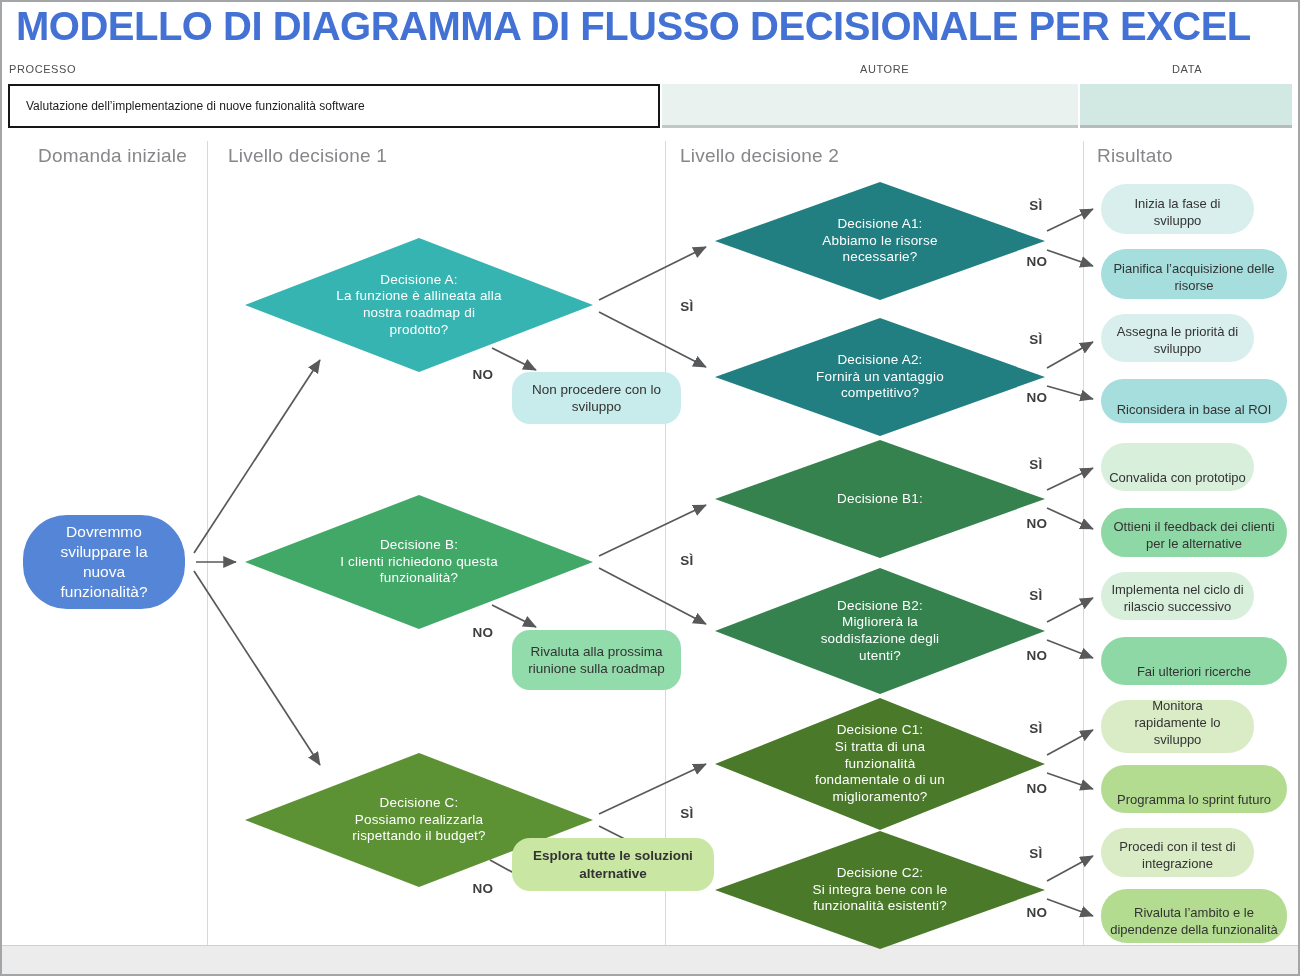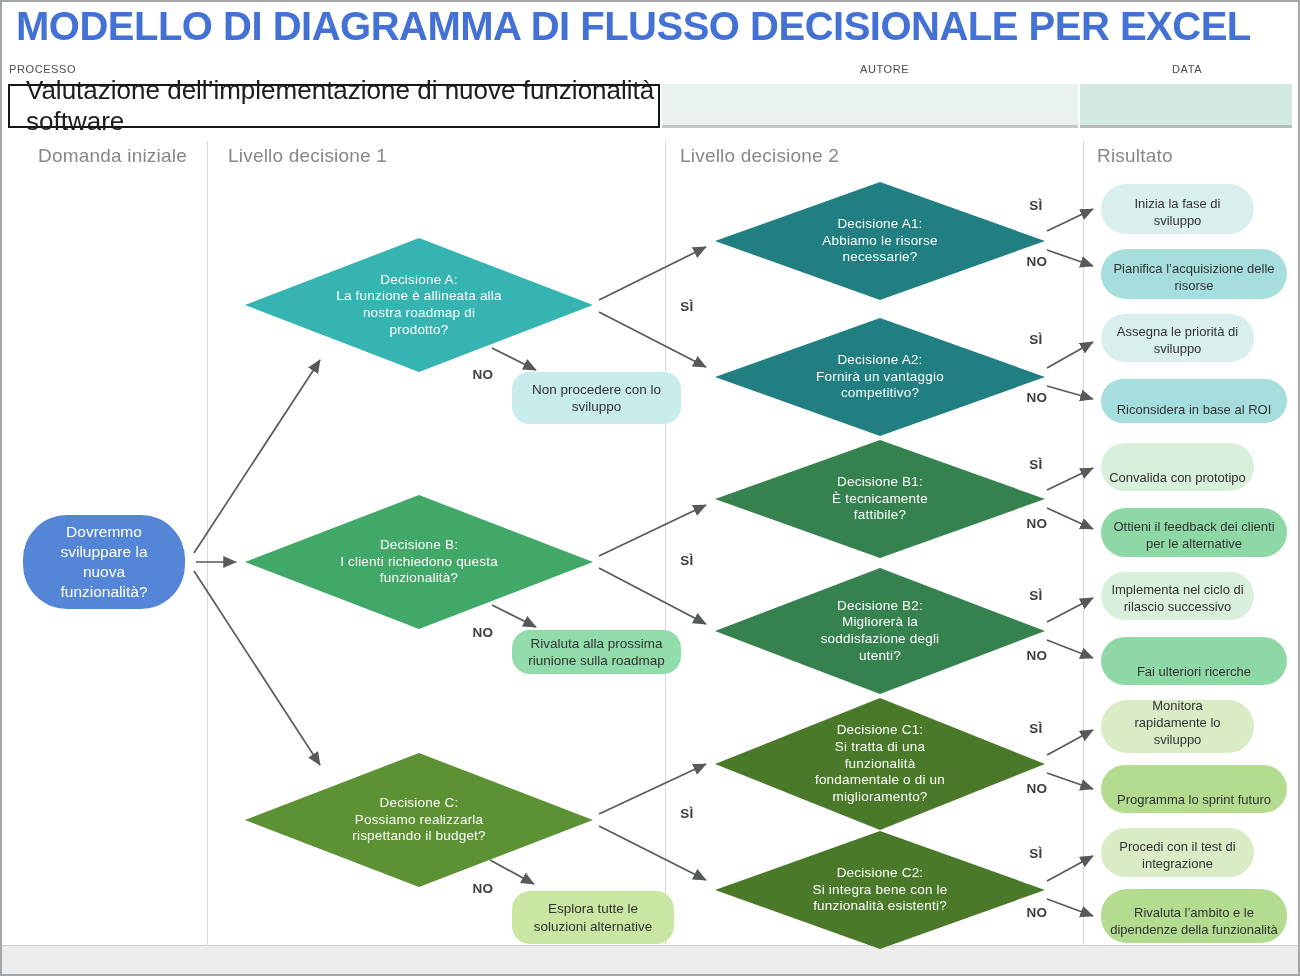--- a/index.html
+++ b/index.html
@@ -10,21 +10,21 @@
   .frame{position:absolute;left:0;top:0;width:1300px;height:976px;
     border:2px solid #a3a6a8;box-sizing:border-box;pointer-events:none;z-index:50;}
   .title{position:absolute;left:16px;top:4px;font-size:40px;font-weight:bold;
     letter-spacing:-0.5px;white-space:nowrap;}
   .meta-label{position:absolute;top:63px;font-size:11px;color:#4d4d4d;letter-spacing:0.6px;}
   .lbl-processo{left:9px;}
   .lbl-autore{left:860px;}
   .lbl-data{left:1172px;}
   .cell{position:absolute;top:84px;height:44px;box-sizing:border-box;}
   .cell-process{left:8px;width:652px;background:#ffffff;border:2px solid #161616;
-    display:flex;align-items:center;padding-left:16px;font-size:26px;color:#1d1d1d;}
+    display:flex;align-items:center;padding-left:16px;font-size:12px;color:#1d1d1d;}
   .cell-author{left:662px;width:416px;border-bottom:3px solid #c2c6c5;}
   .cell-date{left:1080px;width:212px;border-bottom:3px solid #b7bcbb;}
   .col-header{position:absolute;top:145px;font-size:19px;color:#85878a;letter-spacing:0.2px;}
   .ch-0{left:18px;margin-left:20px;} .ch-1{left:228px;} .ch-2{left:680px;} .ch-3{left:1097px;}
   .vdiv{position:absolute;top:141px;height:804px;width:1px;background:#d8d8d8;}
   .vd-1{left:207px;} .vd-2{left:665px;} .vd-3{left:1083px;}
   .bottom-strip{position:absolute;left:2px;top:945px;width:1296px;height:29px;
     background:#ececec;border-top:1px solid #cfcfcf;}
   svg.arrows{position:absolute;left:0;top:0;z-index:5;pointer-events:none;}
   .node{position:absolute;display:flex;flex-direction:column;align-items:center;
@@ -39,23 +39,23 @@
   .dm-c {left:245px;top:753px;width:348px;height:134px;}
   .dm-a1{left:715px;top:182px;width:330px;height:118px;}
   .dm-a2{left:715px;top:318px;width:330px;height:118px;}
   .dm-b1{left:715px;top:440px;width:330px;height:118px;}
   .dm-b2{left:715px;top:568px;width:330px;height:126px;}
   .dm-c1{left:715px;top:698px;width:330px;height:132px;}
   .dm-c2{left:715px;top:831px;width:330px;height:118px;}
   .l1 .d-q{width:168px;}
   .l2 .d-q{width:152px;}
   .side-box{border-radius:18px;font-size:13.5px;line-height:1.28;color:#333333;padding:4px 8px;}
-  .sb-a{left:512px;top:372px;width:169px;height:52px;border-radius:17px;}
-  .sb-b{left:512px;top:630px;width:169px;height:44px;}
-  .sb-c{left:512px;top:891px;width:162px;height:53px;}
+  .sb-a{left:512px;top:372px;width:169px;height:52px;}
+  .sb-b{left:512px;top:630px;width:169px;height:60px;}
+  .sb-c{left:512px;top:838px;width:202px;height:53px;font-weight:bold;}
   .pill{border-radius:26px;font-size:13px;line-height:1.3;color:#333333;
     padding:4px 8px;left:1101px;justify-content:flex-end;}
   .pill.narrow{width:153px;}
   .pill.wide{width:186px;}
   .p1 {top:184px;height:50px;} .p2 {top:249px;height:50px;}
   .p3 {top:314px;height:48px;} .p4 {top:379px;height:44px;}
   .p5 {top:443px;height:48px;} .p6 {top:508px;height:49px;}
   .p7 {top:572px;height:48px;} .p8 {top:637px;height:48px;}
   .p9 {top:700px;height:53px;padding:4px 24px;} .p10{top:765px;height:48px;}
   .p11{top:828px;height:49px;} .p12{top:889px;height:54px;}
@@ -147,21 +147,20 @@
 <div class="node diamond l2 dm-a1" style="background: rgb(33, 127, 129);">
   <div class="d-n">Decisione A1:</div>
   <div class="d-q">Abbiamo le risorse necessarie?</div>
 </div>
 <div class="node diamond l2 dm-a2" style="background: rgb(33, 127, 129);">
   <div class="d-n">Decisione A2:</div>
   <div class="d-q">Fornirà un vantaggio competitivo?</div>
 </div>
 <div class="node diamond l2 dm-b1" style="background: rgb(53, 130, 79);">
   <div class="d-n">Decisione B1:</div>
-  <div class="d-q">È tecnicamente fattibile?</div>
 </div>
 <div class="node diamond l2 dm-b2" style="background: rgb(53, 130, 79);">
   <div class="d-n">Decisione B2:</div>
   <div class="d-q">Migliorerà la soddisfazione degli utenti?</div>
 </div>
 <div class="node diamond l2 dm-c1" style="background: rgb(74, 122, 41);">
   <div class="d-n">Decisione C1:</div>
   <div class="d-q">Si tratta di una funzionalità fondamentale o di un miglioramento?</div>
 </div>
 <div class="node diamond l2 dm-c2" style="background: rgb(74, 122, 41);">

